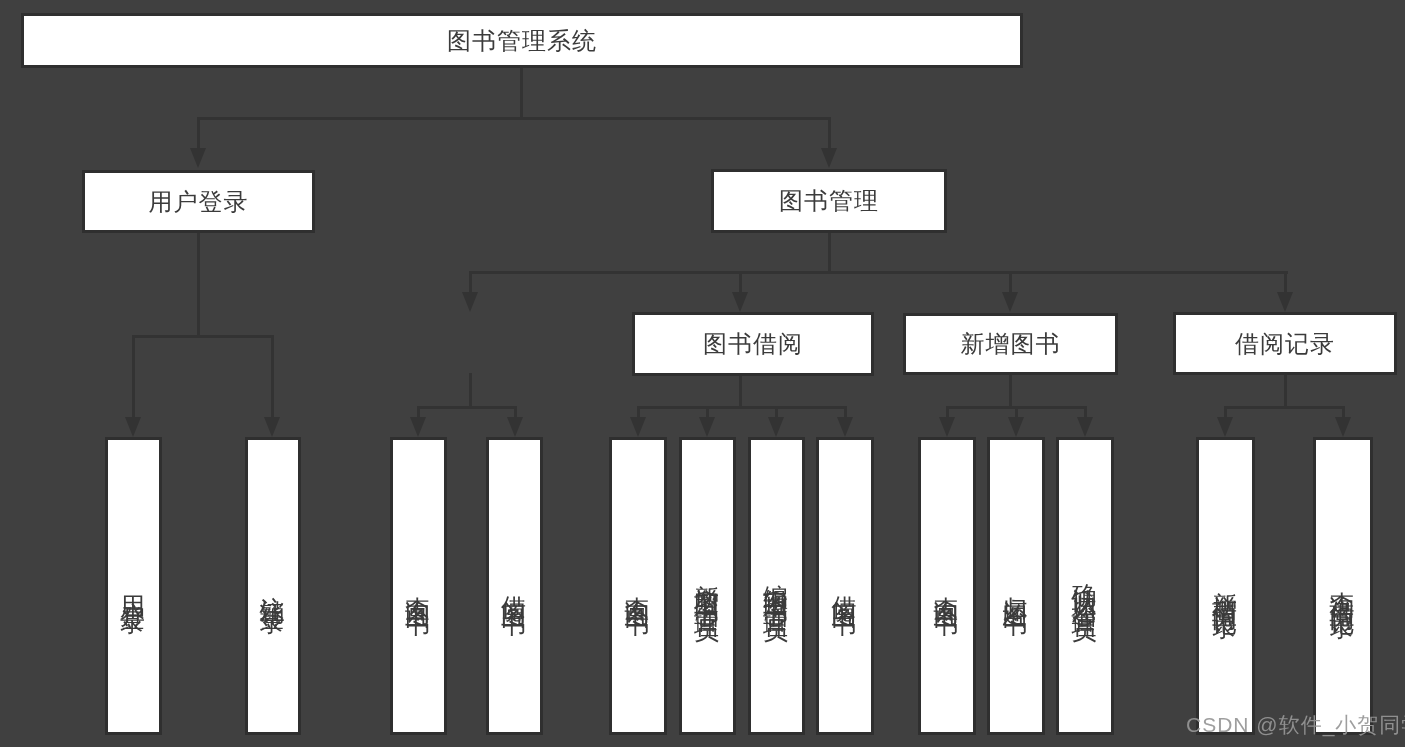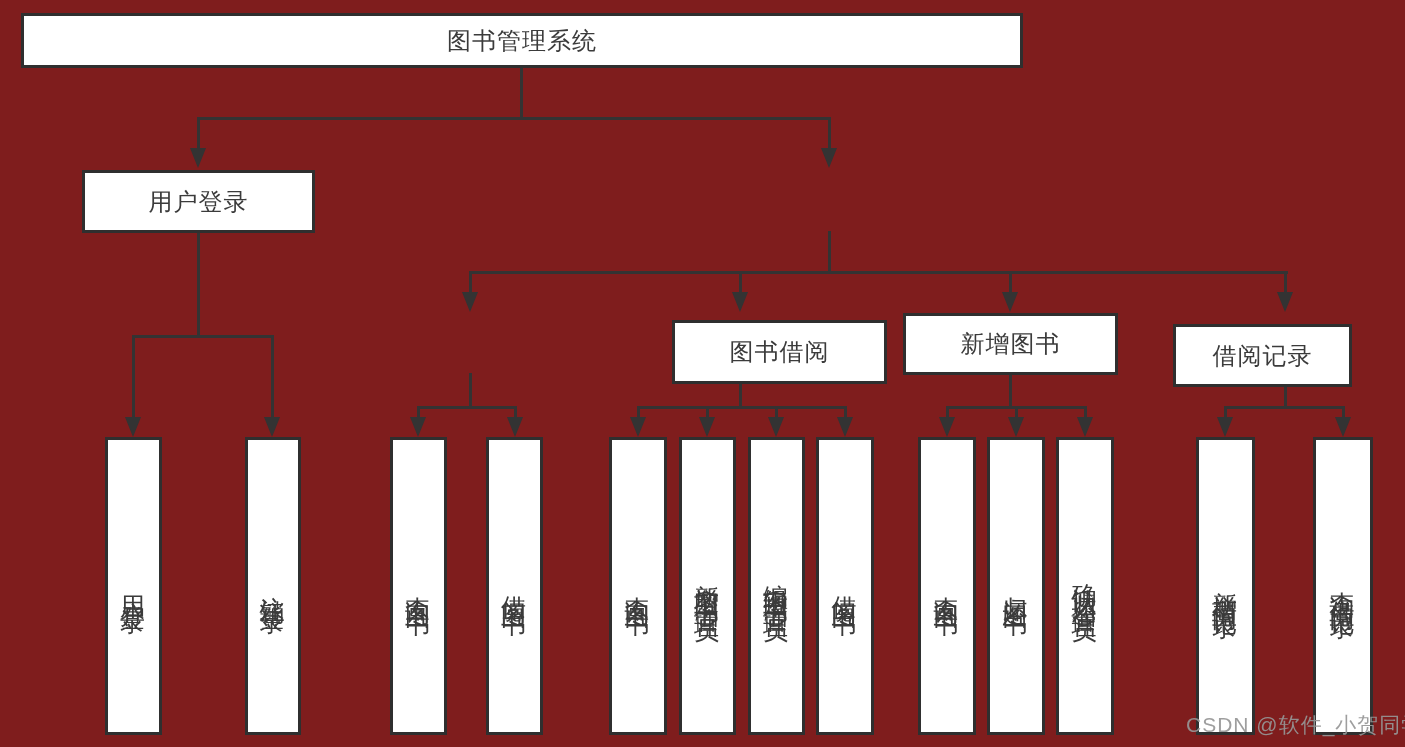--- a/index.html
+++ b/index.html
@@ -1,17 +1,17 @@
 <!DOCTYPE html>
 <html><head>
 <meta charset="utf-8">
 <style>
   html,body { margin:0; padding:0; background:#ffffff; }
   #stage {
-    position:relative; width:1405px; height:747px; background:#7f1d1d;
+    position:relative; width:1405px; height:747px; background:#404040;
     font-family:"Liberation Sans","DejaVu Sans",sans-serif; overflow:hidden;
   }
   .box {
     position:absolute; box-sizing:border-box; background:#ffffff;
     border:3px solid #2f2f2f; color:#3b3b3b;
     display:flex; align-items:center; justify-content:center;
   }
   .hbox { font-size:24px; letter-spacing:1px; }
   .leaf { writing-mode:vertical-rl; font-size:25px; letter-spacing:5px; }
   .hl, .vl { position:absolute; background:#333333; }
@@ -88,24 +88,25 @@
   <div class="vl" style="left:1284px; top:373px; height:36px;"></div>
   <div class="hl" style="left:1224px; top:406px; width:121px;"></div>
   <div class="vl" style="left:1224px; top:406px; height:15px;"></div>
   <div class="ar" style="left:1217px; top:417px;"></div>
   <div class="vl" style="left:1342px; top:406px; height:15px;"></div>
   <div class="ar" style="left:1335px; top:417px;"></div>
 
   <div class="box hbox" style="left:21px; top:13px; width:1002px; height:55px;">图书管理系统</div>
 
   <div class="box hbox" style="left:82px; top:170px; width:233px; height:63px;">用户登录</div>
+  <div class="box hbox" style="left:711px; top:169px; width:236px; height:64px;">图书管理</div>
 
-  <div class="box hbox" style="left:632px; top:320px; width:215px; height:64px;margin-left:40px;">图书借阅</div>
+  <div class="box hbox" style="left:632px; top:312px; width:242px; height:64px;">图书借阅</div>
   <div class="box hbox" style="left:903px; top:313px; width:215px; height:62px;">新增图书</div>
-  <div class="box hbox" style="left:1173px; top:324px; width:179px; height:63px;">借阅记录</div>
+  <div class="box hbox" style="left:1173px; top:312px; width:224px; height:63px;">借阅记录</div>
 
   <div class="box leaf" style="left:105px; top:437px; width:57px; height:298px;">用户登录</div>
   <div class="box leaf" style="left:245px; top:437px; width:56px; height:298px;">注销登录</div>
 
   <div class="box leaf" style="left:390px; top:437px; width:57px; height:298px;">查询图书</div>
   <div class="box leaf" style="left:486px; top:437px; width:57px; height:298px;">借阅图书</div>
 
   <div class="box leaf" style="left:609px; top:437px; width:58px; height:298px;">查询图书</div>
   <div class="box leaf" style="left:679px; top:437px; width:57px; height:298px;">新增图书（管理员）</div>
   <div class="box leaf" style="left:748px; top:437px; width:57px; height:298px;">编辑图书（管理员）</div>

